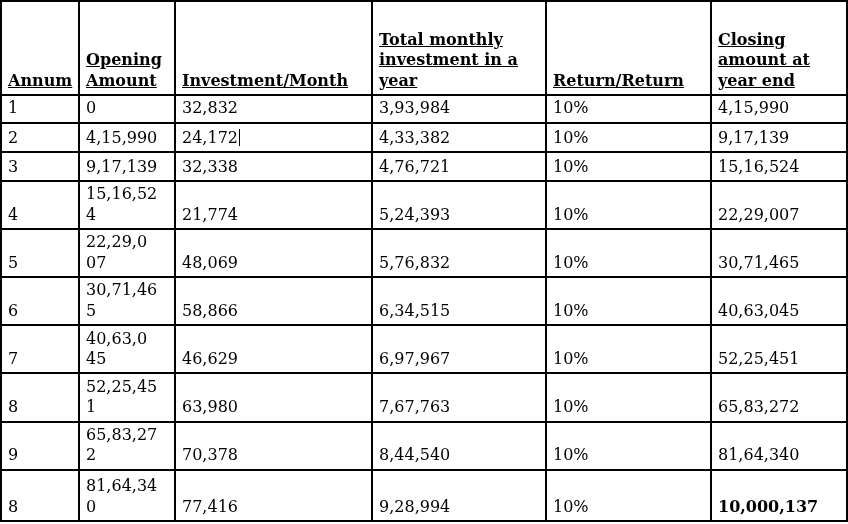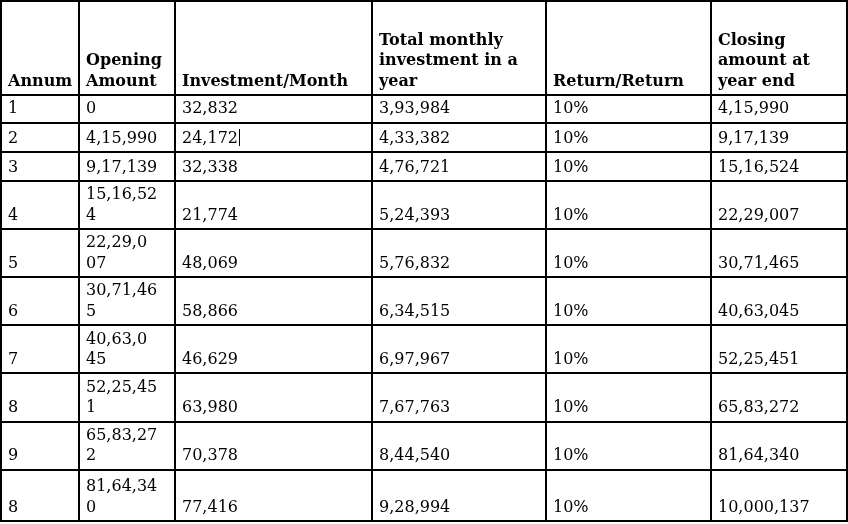--- a/index.html
+++ b/index.html
@@ -27,30 +27,31 @@
   table.inv-table th,
   table.inv-table td {
     border: 2px solid #000000;
     vertical-align: bottom;
     text-align: left;
     padding: 1px 6px 3px 6px;
     overflow: hidden;
   }
   table.inv-table th {
     font-weight: bold;
+    text-decoration: underline;
   }
   thead tr { height: 94px; }
   tbody tr { height: 45px; }
   tbody tr:nth-child(1) { height: 27px; }
   tbody tr:nth-child(2) { height: 29px; }
   tbody tr:nth-child(3) { height: 28px; }
   tbody tr:nth-child(10) { height: 50px; }
   
   td[data-name="cell-opening"] .v { white-space: pre-line; }
-  .bold { font-weight: normal; }
+  .bold { font-weight: bold; }
   .caret {
     display: inline-block;
     width: 1.5px;
     height: 17px;
     background: #000000;
     vertical-align: -3px;
     margin-left: 1px;
   }
 </style>
 </head>

